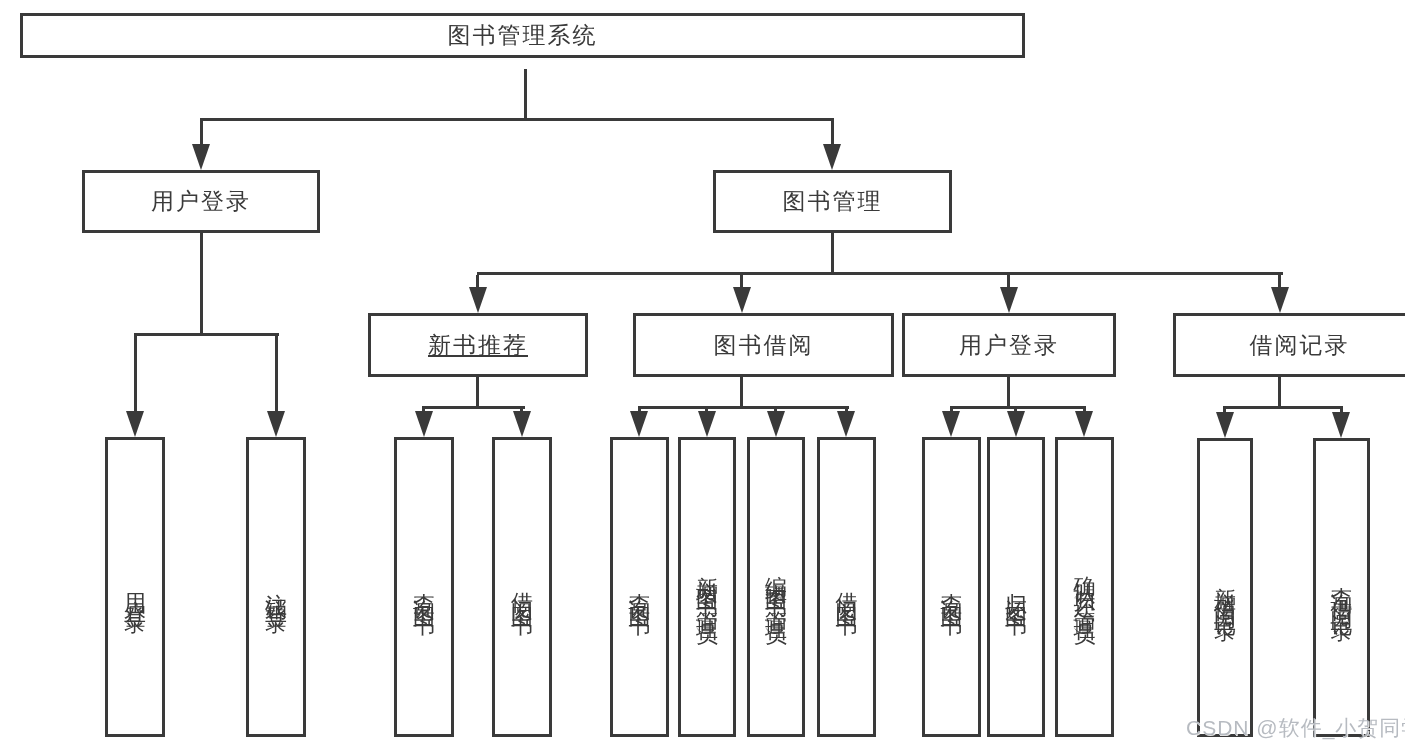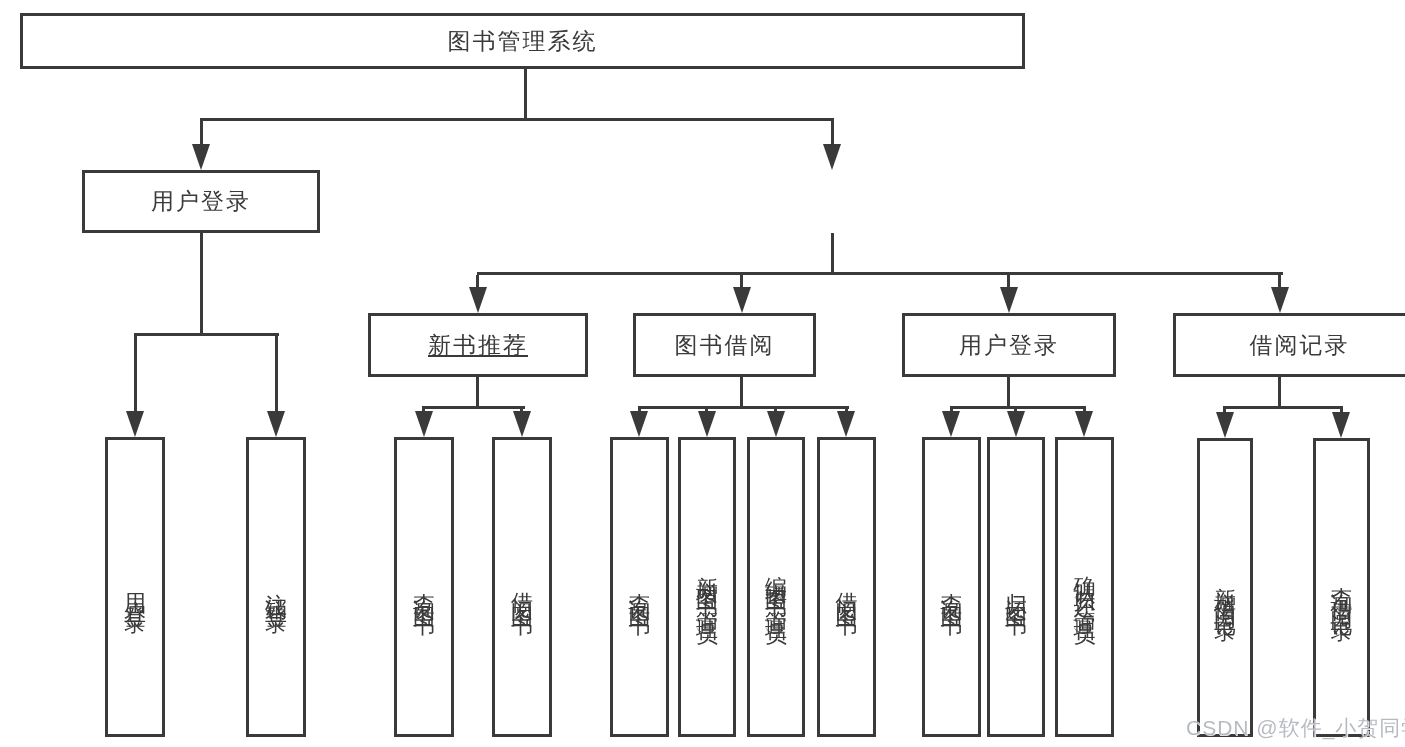--- a/index.html
+++ b/index.html
@@ -99,28 +99,29 @@
   <div class="vline" style="left:1083px;top:409px;height:4px;"></div>
   <div class="arrow" style="left:1075px;top:411px;"></div>
 
   <div class="vline" style="left:1278px;top:377px;height:29px;"></div>
   <div class="hline" style="left:1223px;top:406px;width:120px;"></div>
   <div class="vline" style="left:1223px;top:409px;height:5px;"></div>
   <div class="arrow" style="left:1216px;top:412px;"></div>
   <div class="vline" style="left:1340px;top:409px;height:5px;"></div>
   <div class="arrow" style="left:1332px;top:412px;"></div>
 
-  <div class="box" style="left:20px;top:13px;width:1005px;height:56px;">图书管理系统</div>
+  <div class="box" style="left:20px;top:13px;width:1005px;height:45px;">图书管理系统</div>
 
   <div class="box" style="left:82px;top:170px;width:238px;height:63px;">用户登录</div>
 
+  <div class="box" style="left:713px;top:170px;width:239px;height:63px;">图书管理</div>
 
   <div class="box" style="left:368px;top:313px;width:220px;height:64px;text-decoration:underline;">新书推荐</div>
 
-  <div class="box" style="left:633px;top:313px;width:183px;height:64px;">图书借阅</div>
+  <div class="box" style="left:633px;top:313px;width:261px;height:64px;">图书借阅</div>
 
   <div class="box" style="left:902px;top:313px;width:214px;height:64px;">用户登录</div>
 
   <div class="box" style="left:1173px;top:313px;width:253px;height:64px;">借阅记录</div>
 
   <div class="box leaf" style="left:105px;top:437px;width:60px;height:300px;">用户登录</div>
   <div class="box leaf" style="left:246px;top:437px;width:60px;height:300px;">注销登录</div>
 
   <div class="box leaf" style="left:394px;top:437px;width:60px;height:300px;">查询图书</div>
   <div class="box leaf" style="left:492px;top:437px;width:60px;height:300px;">借阅图书</div>

